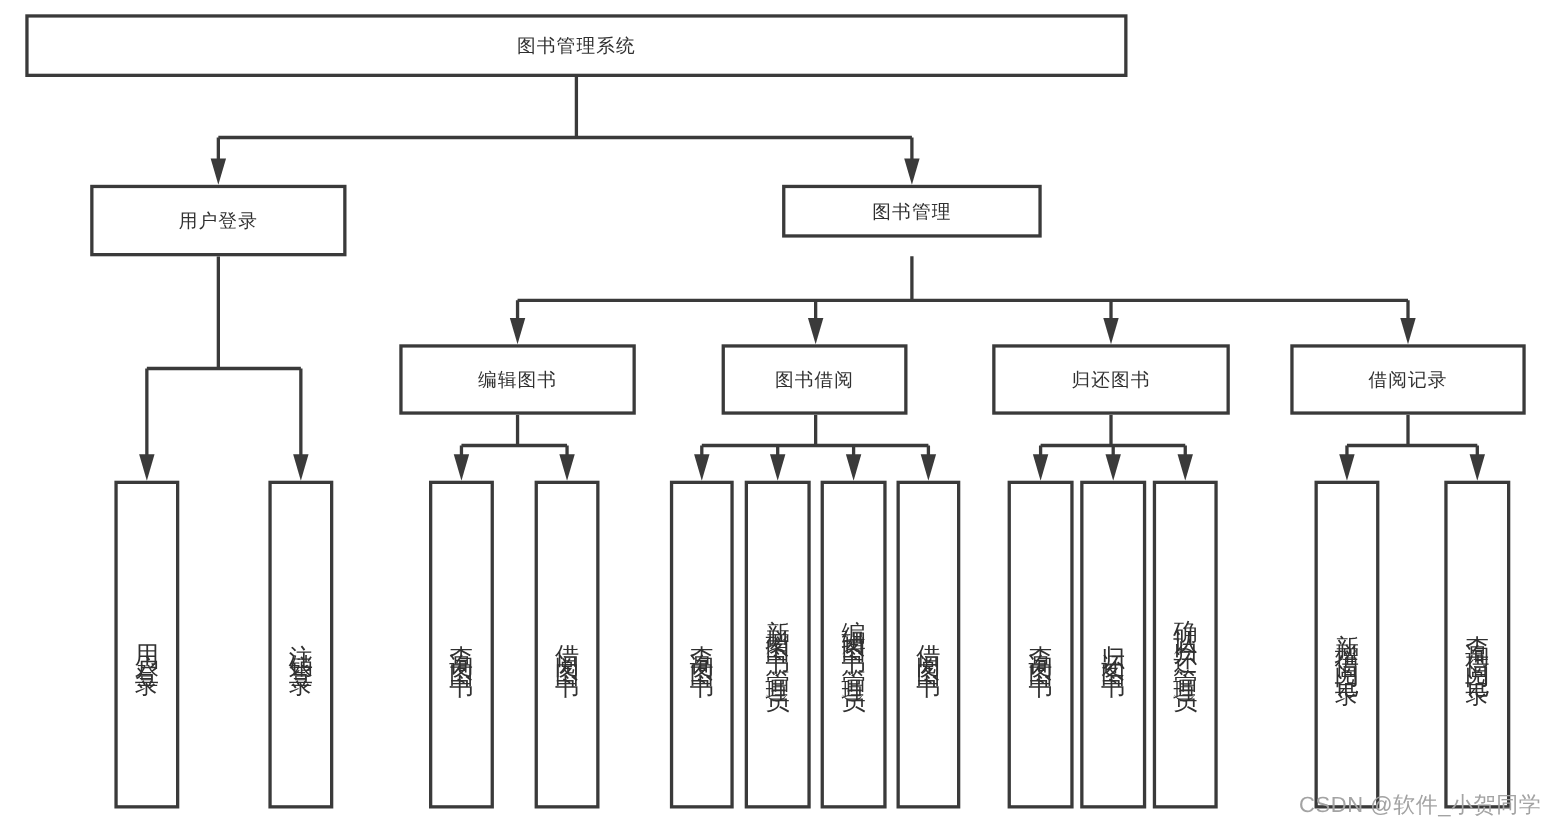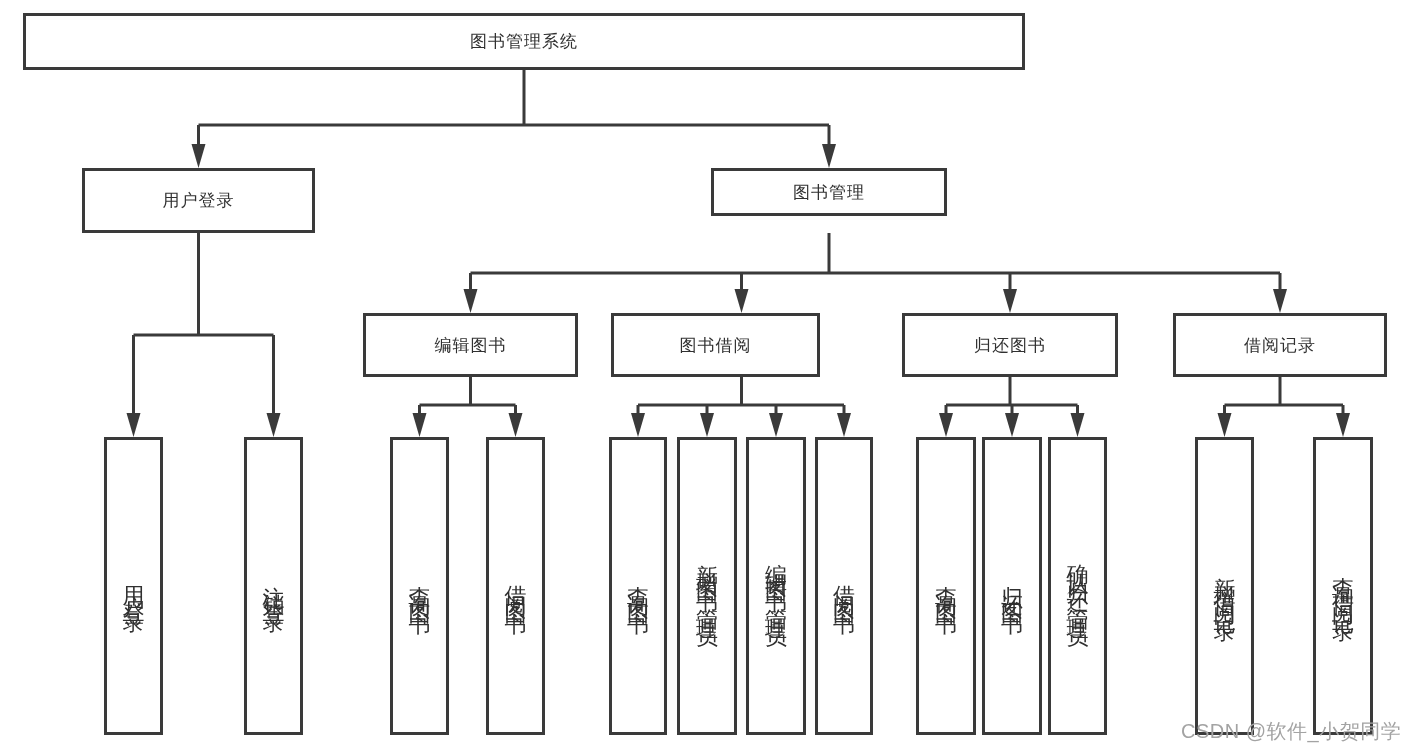--- a/index.html
+++ b/index.html
@@ -104,21 +104,21 @@
       <polygon class="ahead" points="1336,413 1350,413 1343,437"></polygon>
     </g>
   </svg>
 
   <div class="box hlabel" style="left:23px; top:13px; width:1002px; height:57px;">图书管理系统</div>
 
   <div class="box hlabel" style="left:82px; top:168px; width:233px; height:65px;">用户登录</div>
   <div class="box hlabel" style="left:711px; top:168px; width:236px; height:48px;">图书管理</div>
 
   <div class="box hlabel" style="left:363px; top:313px; width:215px; height:64px;">编辑图书</div>
-  <div class="box hlabel" style="left:611px; top:313px; width:209px; height:64px;">图书借阅</div>
+  <div class="box hlabel" style="left:656px; top:313px; width:169px; height:64px;">图书借阅</div>
   <div class="box hlabel" style="left:902px; top:313px; width:216px; height:64px;">归还图书</div>
   <div class="box hlabel" style="left:1173px; top:313px; width:214px; height:64px;">借阅记录</div>
 
   <div class="box vleaf" style="left:104px; top:437px; width:59px; height:298px;">用户登录</div>
   <div class="box vleaf" style="left:244px; top:437px; width:59px; height:298px;">注销登录</div>
 
   <div class="box vleaf" style="left:390px; top:437px; width:59px; height:298px;">查询图书</div>
   <div class="box vleaf" style="left:486px; top:437px; width:59px; height:298px;">借阅图书</div>
 
   <div class="box vleaf" style="left:609px; top:437px; width:58px; height:298px;">查询图书</div>

